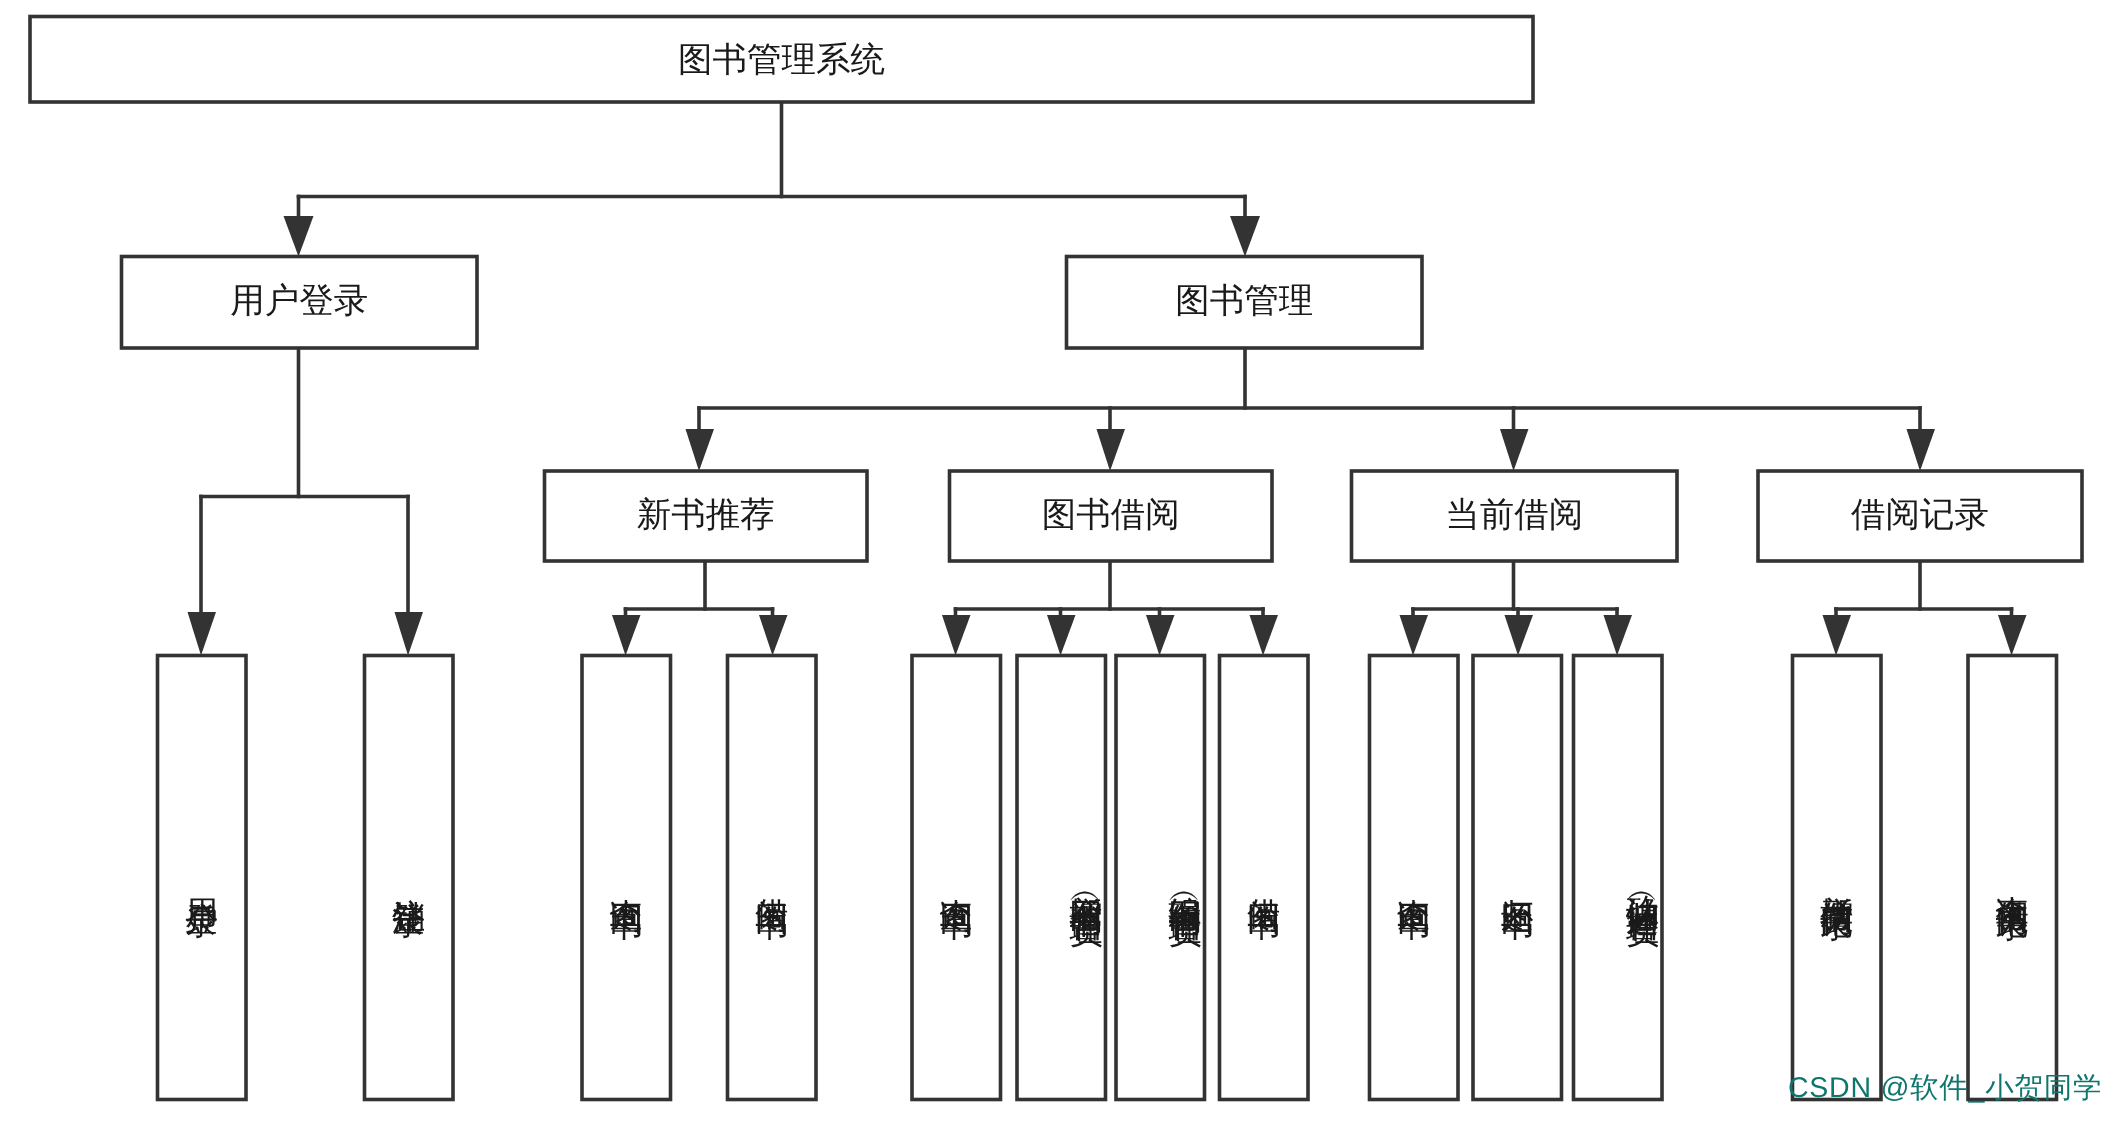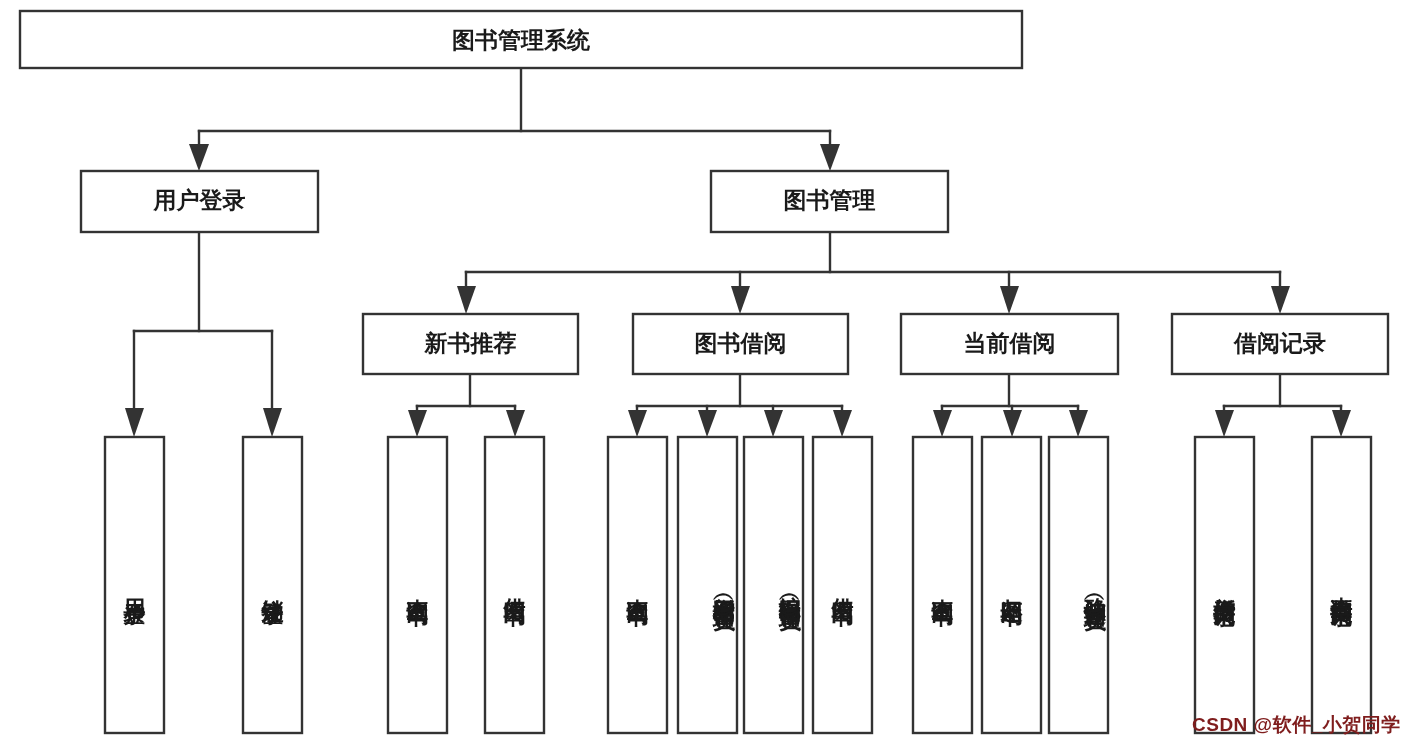--- a/index.html
+++ b/index.html
@@ -11,21 +11,20 @@
     width: 1405px;
     height: 747px;
     font-family: "Liberation Sans", "DejaVu Sans", sans-serif;
     overflow: hidden;
     position: relative;
   }
   #diagram-root {
     position: relative;
     width: 1339px;
     height: 747px;
-    font-weight: bold;
   }
   svg.flowchart {
     position: absolute;
     top: 0;
     left: 0;
     width: 1405px;
     height: 747px;
     display: block;
   }
   .node-box {
@@ -64,21 +63,21 @@
     letter-spacing: 2px;
     white-space: nowrap;
     pointer-events: none;
   }
   .watermark {
     position: absolute;
     left: 1192px;
     top: 712px;
     font-family: "Liberation Sans", "DejaVu Sans", sans-serif;
     font-size: 19px;
-    color: #7f1d1d;
+    color: #0f766e;
     white-space: nowrap;
     letter-spacing: 0.5px;
   }
 </style>
 </head>
 <body>
 
 <div id="diagram-root">
 
   <svg class="flowchart" viewBox="0 0 1405 747">

